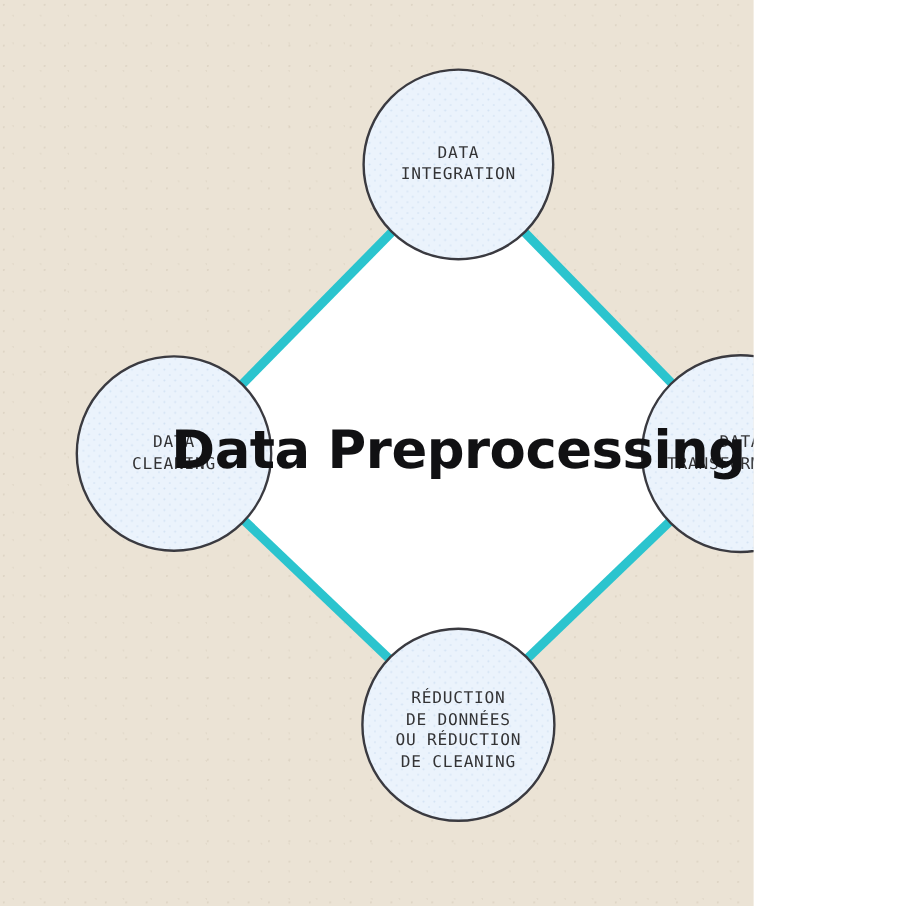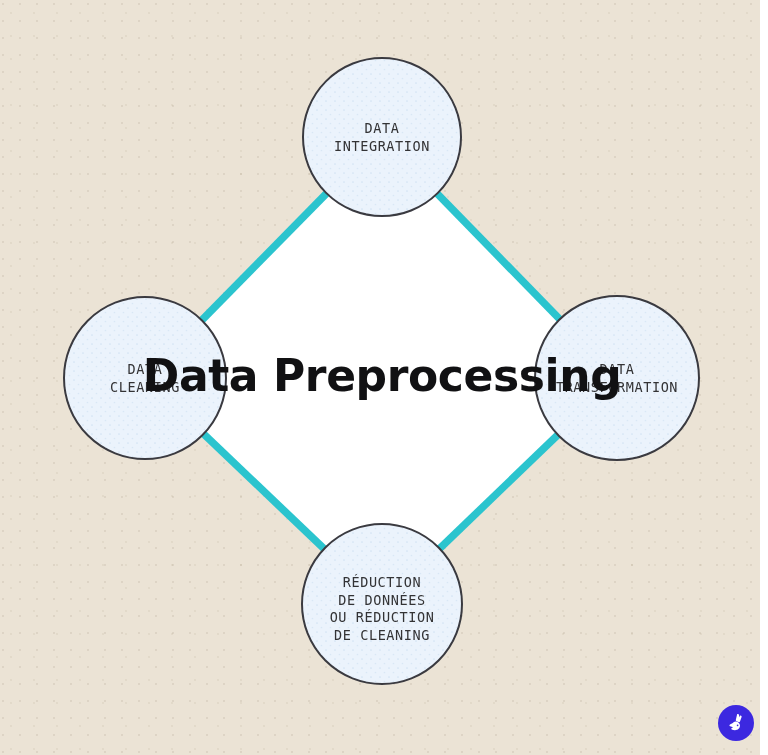--- a/index.html
+++ b/index.html
@@ -8,21 +8,21 @@
   }
   body {
     width: 768px;
     height: 755px;
     overflow: hidden;
     font-family: "Liberation Sans", sans-serif;
   }
 
   #stage {
     position: relative;
-    width: 760px;
+    width: 628px;
     height: 755px;
     background: #ebe3d5;
     overflow: hidden;
   }
 
   
   #stage::before {
     content: "";
     position: absolute;
     inset: 0;

